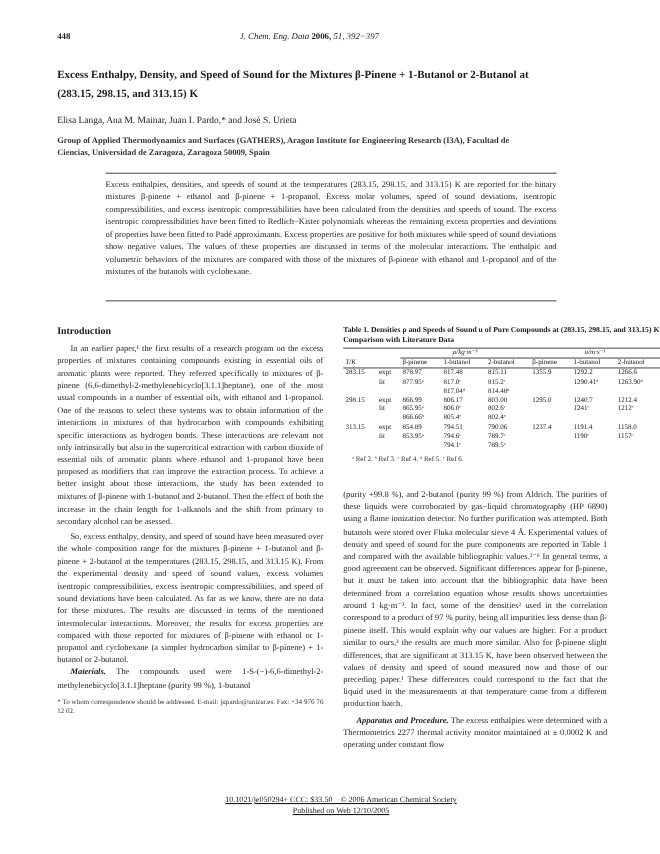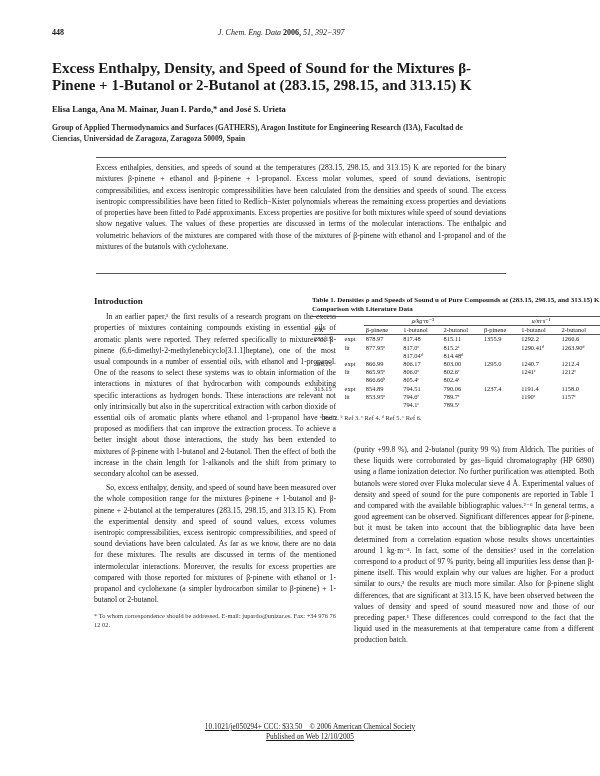--- a/index.html
+++ b/index.html
@@ -3,26 +3,26 @@
 <meta charset="utf-8">
 <style>
   html, body { margin:0; padding:0; background:#ffffff; }
   body { width:600px; height:776px; position:relative; overflow:hidden;
          font-family:"Liberation Serif","DejaVu Serif",serif; color:#1a1a1a; }
   .abs { position:absolute; }
   .runhead { top:28px; font-size:8px; }
   #page-num { left:52px; font-weight:bold; }
   #journal-cite { left:218px; font-style:italic;text-align:center; }
   #journal-cite b { font-style:normal; font-weight:bold; }
-  .title { left:52px; top:60px; width:460px; font-size:15px; font-weight:bold; line-height:17px; }
-  .authors { left:52px; top:104px; font-size:8.6px; font-weight:bold; }
+  .title { left:52px; top:60px; width:460px; font-size:10px; font-weight:bold; line-height:17px; }
+  .authors { left:52px; top:104px; font-size:8.6px; font-weight:normal; }
   .affil { left:52px; top:122px; width:440px; font-size:7.7px; line-height:11px; color:#333;font-weight:bold; }
   .rule { height:0; border-top:1px solid #555; }
   .abstract { left:96px; top:162px; width:410px; font-size:7.7px; line-height:11.3px; text-align:justify; }
-  .col { font-size:7.7px; line-height:11.2px; text-align:justify;margin-left:42px; }
+  .col { font-size:7.7px; line-height:11.2px; text-align:justify; }
   .h2 { font-weight:bold; font-size:9px; }
   .p { text-indent:12px; margin:0; }
   .footnote { font-size:6.4px; line-height:8.5px; color:#333; }
   .bottom { font-size:7.3px; line-height:9.5px; text-align:center;text-decoration:underline; }
   table.t1 { border-collapse:collapse; font-size:6.4px; line-height:8.2px; width:288px; }
   table.t1 td { padding:0 2px; vertical-align:top; white-space:nowrap; }
   .tcap { font-weight:bold; font-size:7px; line-height:9px; }
   i { font-style:italic; }
 </style>
 </head>
@@ -41,20 +41,21 @@
 <div class="abs affil">Group of Applied Thermodynamics and Surfaces (GATHERS), Aragon Institute for Engineering Research (I3A), Facultad de Ciencias, Universidad de Zaragoza, Zaragoza 50009, Spain</div>
 
 <div class="abs rule" style="left:96px; top:157px; width:410px;"></div>
 <div class="abs abstract">Excess enthalpies, densities, and speeds of sound at the temperatures (283.15, 298.15, and 313.15) K are reported for the binary mixtures β-pinene + ethanol and β-pinene + 1-propanol. Excess molar volumes, speed of sound deviations, isentropic compressibilities, and excess isentropic compressibilities have been calculated from the densities and speeds of sound. The excess isentropic compressibilities have been fitted to Redlich−Kister polynomials whereas the remaining excess properties and deviations of properties have been fitted to Padé approximants. Excess properties are positive for both mixtures while speed of sound deviations show negative values. The values of these properties are discussed in terms of the molecular interactions. The enthalpic and volumetric behaviors of the mixtures are compared with those of the mixtures of β-pinene with ethanol and 1-propanol and of the mixtures of the butanols with cyclohexane.</div>
 <div class="abs rule" style="left:96px; top:273px; width:410px;"></div>
 
 <div class="abs col" style="left:52px; top:296px; width:242px;">
   <div class="h2" style="margin-bottom:4px;">Introduction</div>
   <p class="p">In an earlier paper,¹ the first results of a research program on the excess properties of mixtures containing compounds existing in essential oils of aromatic plants were reported. They referred specifically to mixtures of β-pinene (6,6-dimethyl-2-methylenebicyclo[3.1.1]heptane), one of the most usual compounds in a number of essential oils, with ethanol and 1-propanol. One of the reasons to select these systems was to obtain information of the interactions in mixtures of that hydrocarbon with compounds exhibiting specific interactions as hydrogen bonds. These interactions are relevant not only intrinsically but also in the supercritical extraction with carbon dioxide of essential oils of aromatic plants where ethanol and 1-propanol have been proposed as modifiers that can improve the extraction process. To achieve a better insight about those interactions, the study has been extended to mixtures of β-pinene with 1-butanol and 2-butanol. Then the effect of both the increase in the chain length for 1-alkanols and the shift from primary to secondary alcohol can be asessed.</p>
   <p class="p" style="margin-top:3px;">So, excess enthalpy, density, and speed of sound have been measured over the whole composition range for the mixtures β-pinene + 1-butanol and β-pinene + 2-butanol at the temperatures (283.15, 298.15, and 313.15 K). From the experimental density and speed of sound values, excess volumes isentropic compressibilities, excess isentropic compressibilities, and speed of sound deviations have been calculated. As far as we know, there are no data for these mixtures. The results are discussed in terms of the mentioned intermolecular interactions. Moreover, the results for excess properties are compared with those reported for mixtures of β-pinene with ethanol or 1-propanol and cyclohexane (a simpler hydrocarbon similar to β-pinene) + 1-butanol or 2-butanol.</p>
+  <p class="p"><b><i>Materials.</i></b><span> The compounds used were 1-S-(−)-6,6-dimethyl-2-methylenebicyclo[3.1.1]heptane (purity 99 %), 1-butanol</span></p>
   <div class="footnote" style="margin-top:7px;">* To whom correspondence should be addressed. E-mail: jupardo@unizar.es. Fax: +34 976 76 12 02.</div>
 </div>
 
 <div class="abs" style="left:312px; top:296px; width:290px;">
   <div class="tcap">Table 1. Densities ρ and Speeds of Sound u of Pure Compounds at (283.15, 298.15, and 313.15) K Comparison with Literature Data</div>
   <div class="rule" style="margin-top:2px; border-top-width:1.5px;"></div>
   <table class="t1">
     <tbody>
         <tr>
       <td colspan="2"></td>
@@ -161,18 +162,19 @@
           <td></td>
           <td></td>
         </tr>
   </tbody>
     </table>
   <div class="footnote" style="margin-top:5px; padding-left:8px;">ᵃ Ref 2. ᵇ Ref 3. ᶜ Ref 4. ᵈ Ref 5. ᵉ Ref 6.</div>
 </div>
 
 <div class="abs col" style="left:312px; top:444px; width:240px;">
   <p class="p" style="text-indent:0;">(purity +99.8 %), and 2-butanol (purity 99 %) from Aldrich. The purities of these liquids were corroborated by gas−liquid chromatography (HP 6890) using a flame ionization detector. No further purification was attempted. Both butanols were stored over Fluka molecular sieve 4 Å. Experimental values of density and speed of sound for the pure components are reported in Table 1 and compared with the available bibliographic values.²⁻⁶ In general terms, a good agreement can be observed. Significant differences appear for β-pinene, but it must be taken into account that the bibliographic data have been determined from a correlation equation whose results shows uncertainties around 1 kg·m⁻³. In fact, some of the densities² used in the correlation correspond to a product of 97 % purity, being all impurities less dense than β-pinene itself. This would explain why our values are higher. For a product similar to ours,³ the results are much more similar. Also for β-pinene slight differences, that are significant at 313.15 K, have been observed between the values of density and speed of sound measured now and those of our preceding paper.¹ These differences could correspond to the fact that the liquid used in the measurements at that temperature came from a different production batch.</p>
+  <p class="p" style="margin-top:3px;"><b><i>Apparatus and Procedure.</i></b><span> The excess enthalpies were determined with a Thermometrics 2277 thermal activity monitor maintained at ± 0.0002 K and operating under constant flow</span></p>
 </div>
 
 <div class="abs bottom" style="left:150px; top:722px; width:320px;">
   <div style="white-space:pre;">10.1021/je050294+ CCC: $33.50    © 2006 American Chemical Society</div>
   <div>Published on Web 12/10/2005</div>
 </div>
 
 </body></html>

